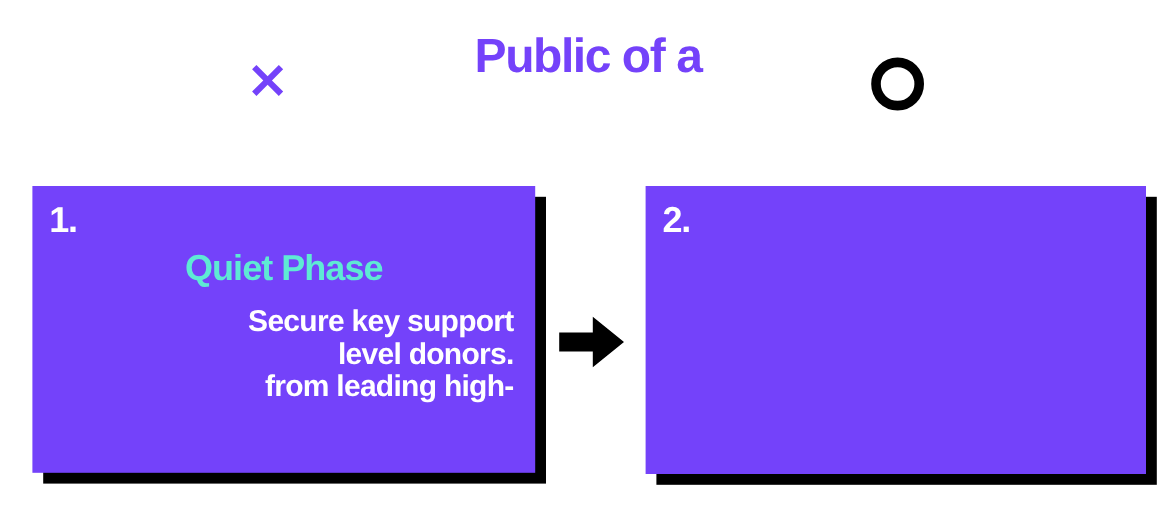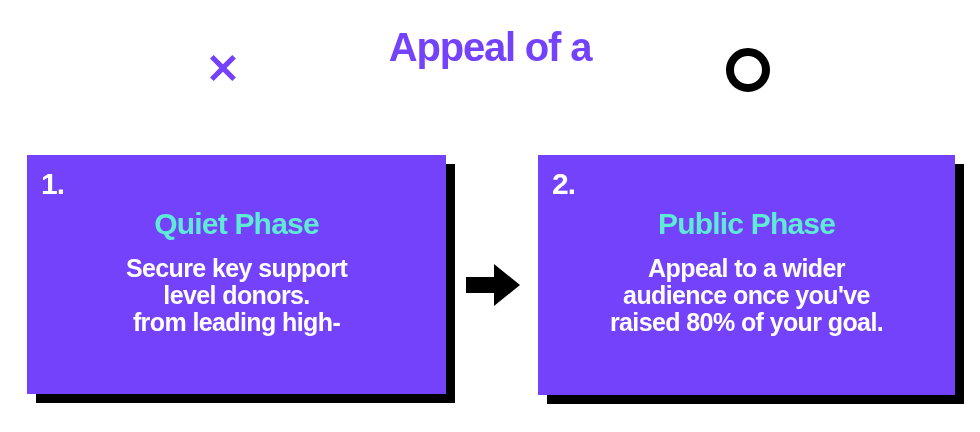--- a/index.html
+++ b/index.html
@@ -126,21 +126,21 @@
     white-space: nowrap;
   }
   .card-desc {
     color: #ffffff;
     font-weight: 700;
     font-size: 25px;
     line-height: 27px;
     letter-spacing: -0.6px;
     margin-top: 14px;
   }
-  .card-desc .l { display: block; white-space: nowrap; }
+  .card-desc .l { display: block; white-space: nowrap; text-align: right; }
 
   
   .arrow {
     position: absolute;
     left: 464px;
     top: 112px;
     width: 58px;
     height: 46px;
   }
   .arrow svg { display: block; }
@@ -148,21 +148,21 @@
 </head>
 <body>
 
 <div id="infographic">
 
   <div class="header-row">
 
     <div class="deco-x">×</div>
 
     <div class="title-block">
-      <span class="title-line">Appeal of a</span>
+      <span class="title-line">Public of a</span>
     </div>
 
     <div class="deco-circle"></div>
   </div>
 
   <div class="cards-row">
 
     <div class="card-wrap card-1">
       <div class="card-shadow"></div>
       <div class="card">
@@ -181,25 +181,17 @@
     <div class="arrow">
       <svg width="58" height="46" viewBox="0 0 58 46" aria-hidden="true">
         <path d="M2 15 H30 V2 L56 23 L30 44 V31 H2 Z" fill="#000000"></path>
       </svg>
     </div>
 
     <div class="card-wrap card-2">
       <div class="card-shadow"></div>
       <div class="card">
         <div class="card-number">2.</div>
-        <div class="card-body">
-          <div class="card-heading">Public Phase</div>
-          <div class="card-desc">
-            <span class="l">Appeal to a wider</span>
-            <span class="l">audience once you've</span>
-            <span class="l">raised 80% of your goal.</span>
-          </div>
-        </div>
       </div>
     </div>
 
   </div>
 </div>
 
 </body></html>

